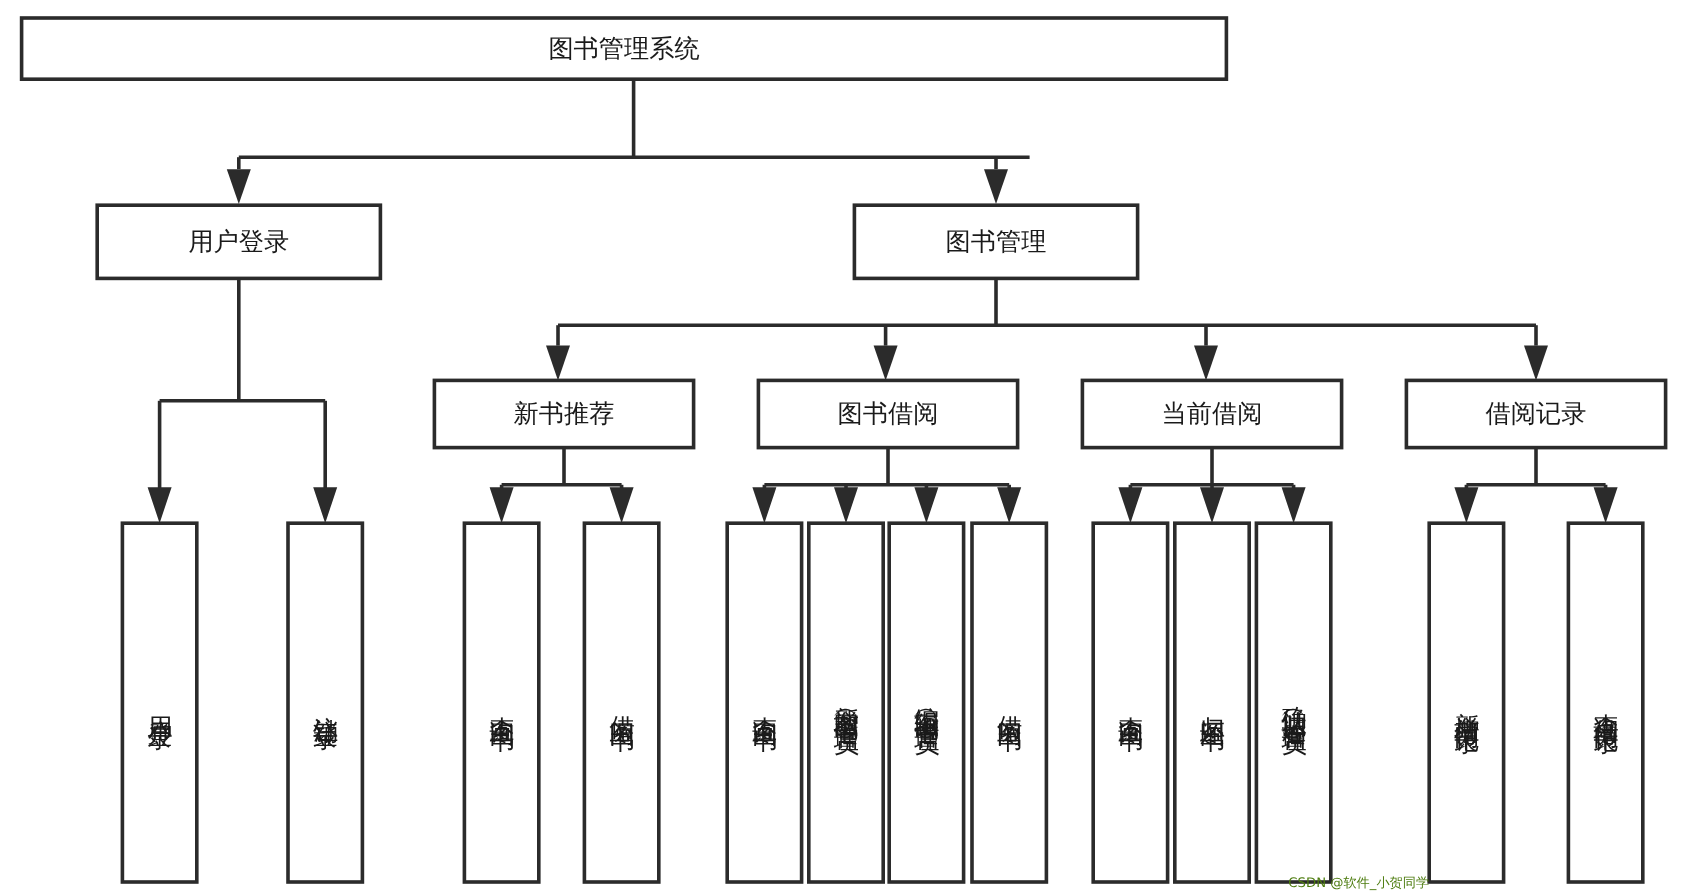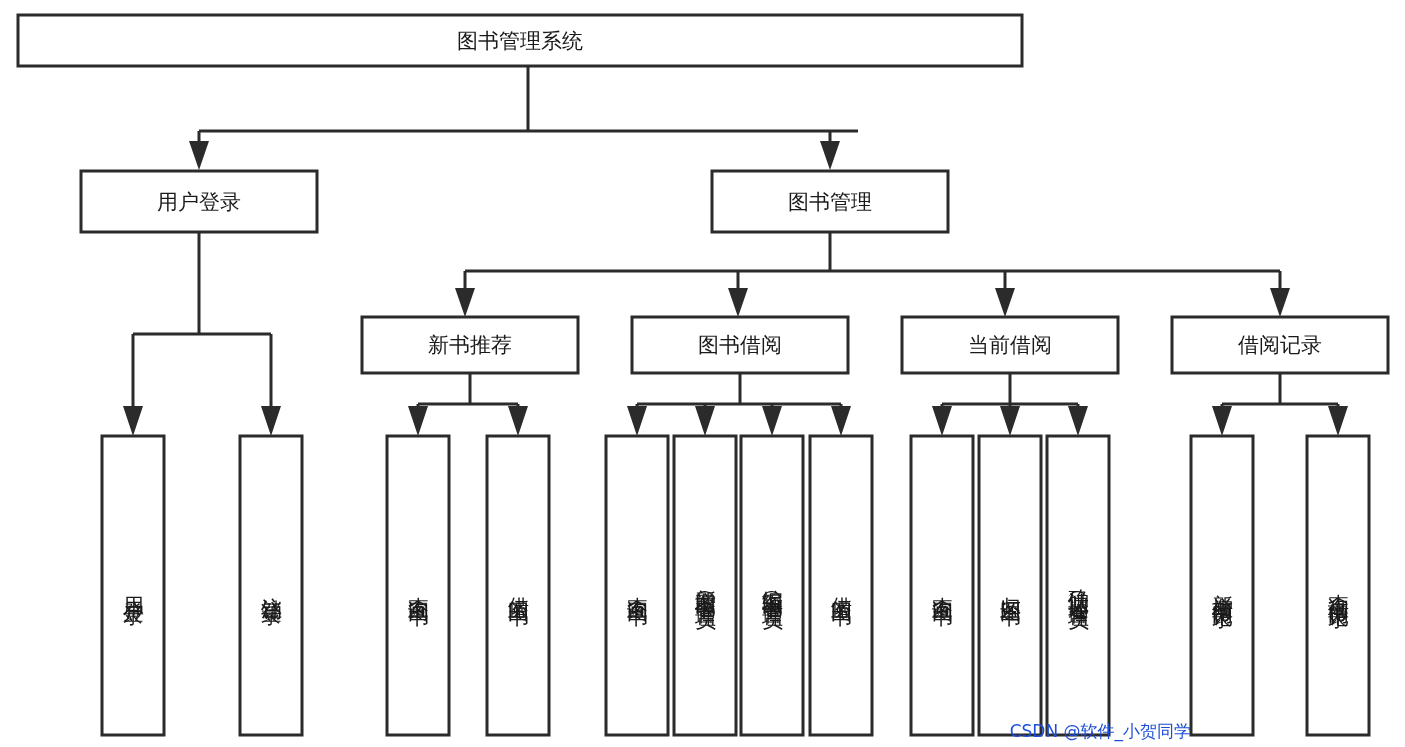--- a/index.html
+++ b/index.html
@@ -60,22 +60,22 @@
     justify-content: center;
     letter-spacing: 3px;
     white-space: nowrap;
     pointer-events: none;
   }
   .watermark {
     position: absolute;
     right: 8px;
     bottom: 4px;
     font-family: "DejaVu Sans", "Liberation Sans", sans-serif;
-    font-size: 17px;
-    color: #1d4ed8;
+    font-size: 11px;
+    color: #4d7c0f;
     white-space: nowrap;
   }
 </style>
 </head>
 <body>
 
 <div id="diagram-root">
 
   <svg id="flow" viewBox="0 0 1405 747" xmlns="http://www.w3.org/2000/svg">
 

